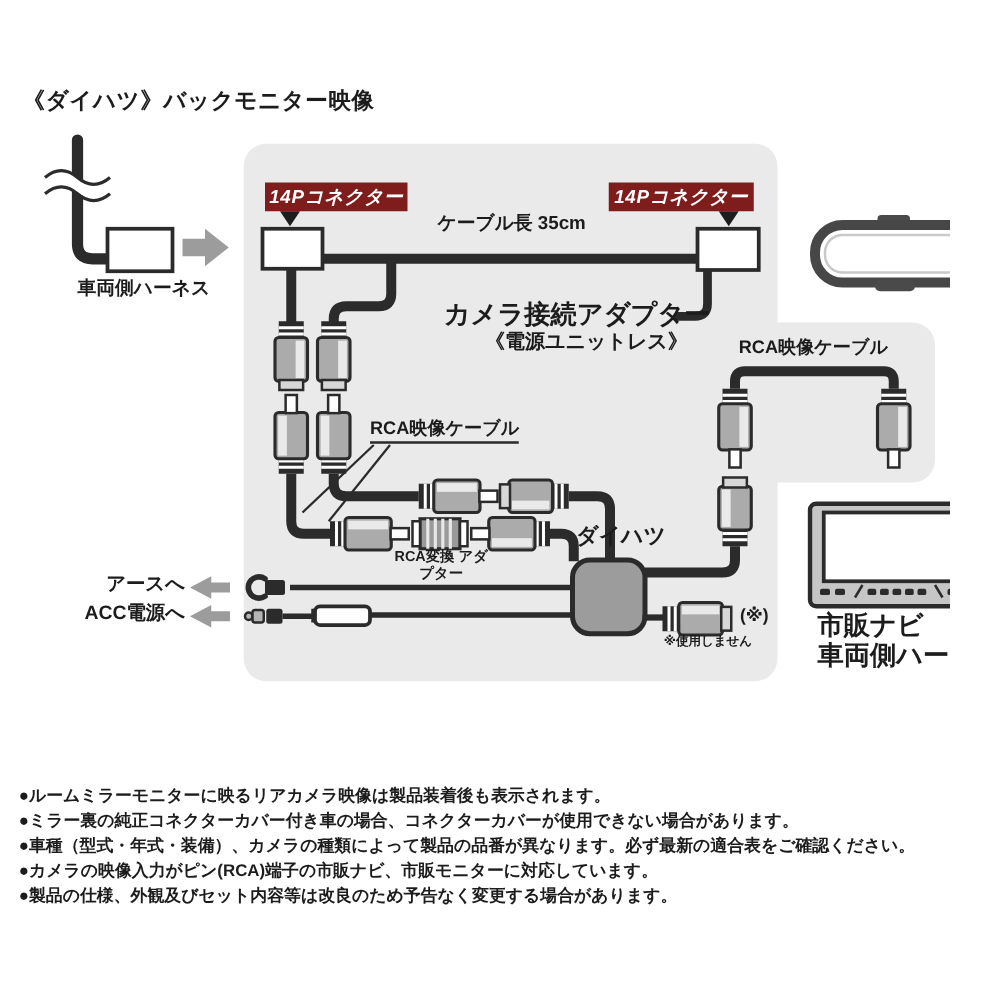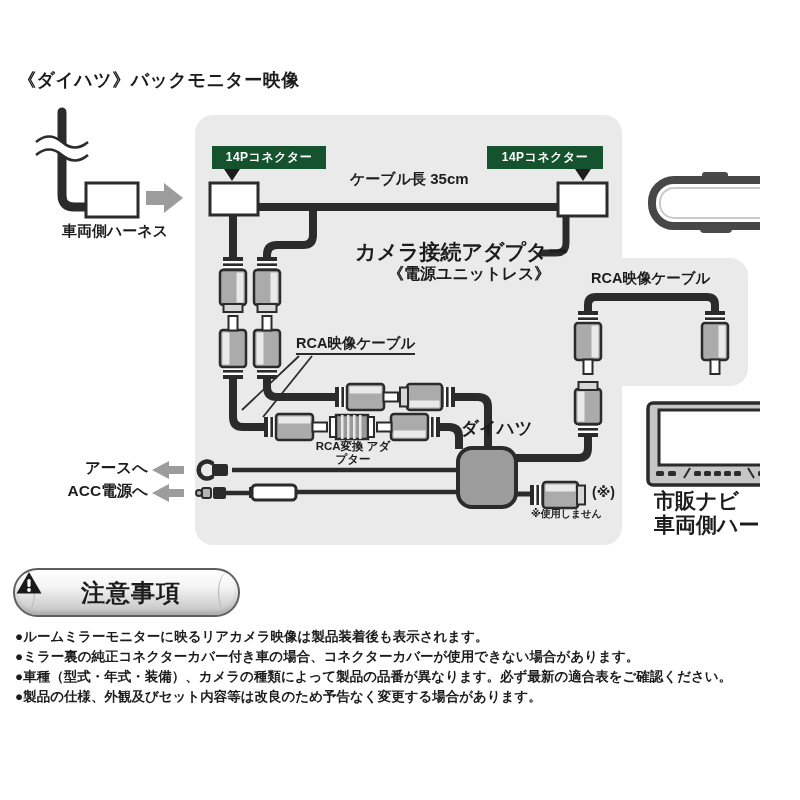--- a/index.html
+++ b/index.html
@@ -1,22 +1,22 @@
 <!DOCTYPE html>
 <html><head>
 <meta charset="utf-8">
 <style>
   html,body{margin:0;padding:0;background:#fff;}
   .stage{position:relative;width:760px;height:800px;background:#ffffff;overflow:hidden;
          font-family:"Liberation Sans","DejaVu Sans",sans-serif;font-weight:bold;color:#1c1c1c;}
   svg{position:absolute;left:0;top:0;}
   .lbl{position:absolute;white-space:nowrap;line-height:1.15;}
   .page-title{left:18px;top:70px;font-size:18px;letter-spacing:0.5px;}
-  .badge{position:absolute;height:23px;background:#14532d;color:#fff;font-size:12px;
-         display:flex;align-items:center;justify-content:center;letter-spacing:0.5px;}
+  .badge{position:absolute;height:23px;background:#7f1d1d;color:#fff;font-size:15px;
+         display:flex;align-items:center;justify-content:center;letter-spacing:0.5px;font-style:italic;}
   .badge::after{content:"";position:absolute;top:100%;border:8px solid transparent;border-top:12px solid #1d1d1d;}
   .badge-left{left:212px;top:146px;width:114px;}
   .badge-left::after{left:12px;}
   .badge-right{left:487px;top:146px;width:116px;}
   .badge-right::after{right:12px;}
   .cable-length{left:350px;top:170px;font-size:15px;}
   .harness-label{left:62px;top:222px;font-size:15px;}
   .adapter-title{left:355px;top:240px;font-size:21px;}
   .adapter-subtitle{left:388px;top:265px;font-size:16px;}
   .rca-left{left:296px;top:335px;font-size:14.5px;border-bottom:2px solid #2b2b2b;padding-bottom:1px;}
@@ -198,31 +198,22 @@
   <div class="lbl rca-right">RCA映像ケーブル</div>
   <div class="lbl rca-adapter">RCA変換 アダプター</div>
   <div class="lbl splitter-label">ダイハツ</div>
   <div class="lbl navi-label navi-1">市販ナビ</div>
   <div class="lbl navi-label navi-2">車両側ハーネス</div>
   <div class="lbl asterisk">(※)</div>
   <div class="lbl notused">※使用しません</div>
   <div class="lbl earth-label">アースへ</div>
   <div class="lbl acc-label">ACC電源へ</div>
 
-  <div class="caution">
-    <span class="warn-icon">
-      <svg width="28" height="26" viewBox="0 0 28 26">
-        <path d="M14,2 L26.5,23.5 H1.5 Z" fill="#1a1a1a"></path>
-        <rect x="12.4" y="9" width="3.2" height="8" rx="1.6" fill="#fff"></rect>
-        <circle cx="14" cy="20" r="1.9" fill="#fff"></circle>
-      </svg>
-    </span>
-    <span class="caution-text">注意事項</span>
-  </div>
 
   <div class="notes">
     <div class="note-line">●ルームミラーモニターに映るリアカメラ映像は製品装着後も表示されます。</div>
     <div class="note-line">●ミラー裏の純正コネクターカバー付き車の場合、コネクターカバーが使用できない場合があります。</div>
     <div class="note-line">●車種（型式・年式・装備）、カメラの種類によって製品の品番が異なります。必ず最新の適合表をご確認ください。</div>
+    <div class="note-line">●カメラの映像入力がピン(RCA)端子の市販ナビ、市販モニターに対応しています。</div>
     <div class="note-line">●製品の仕様、外観及びセット内容等は改良のため予告なく変更する場合があります。</div>
   </div>
 
 </div>
 
 </body></html>

